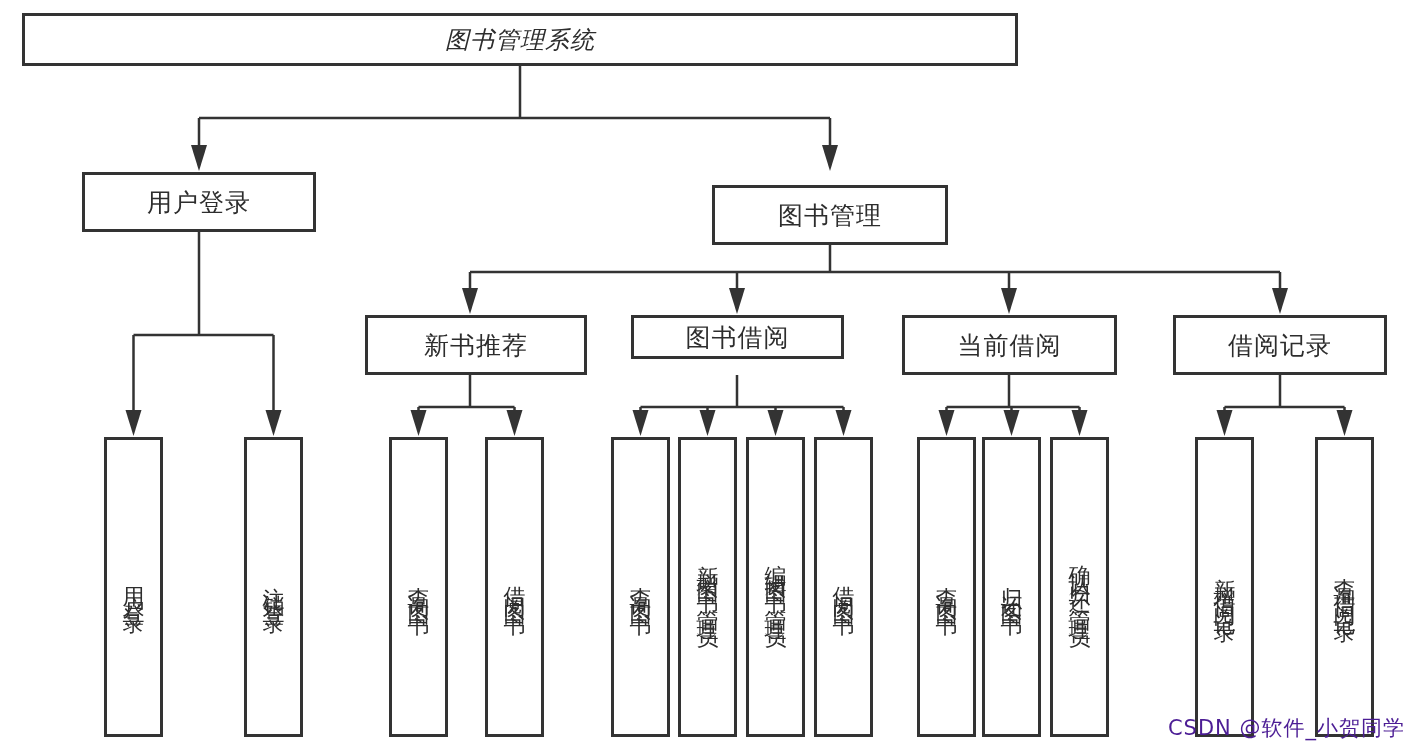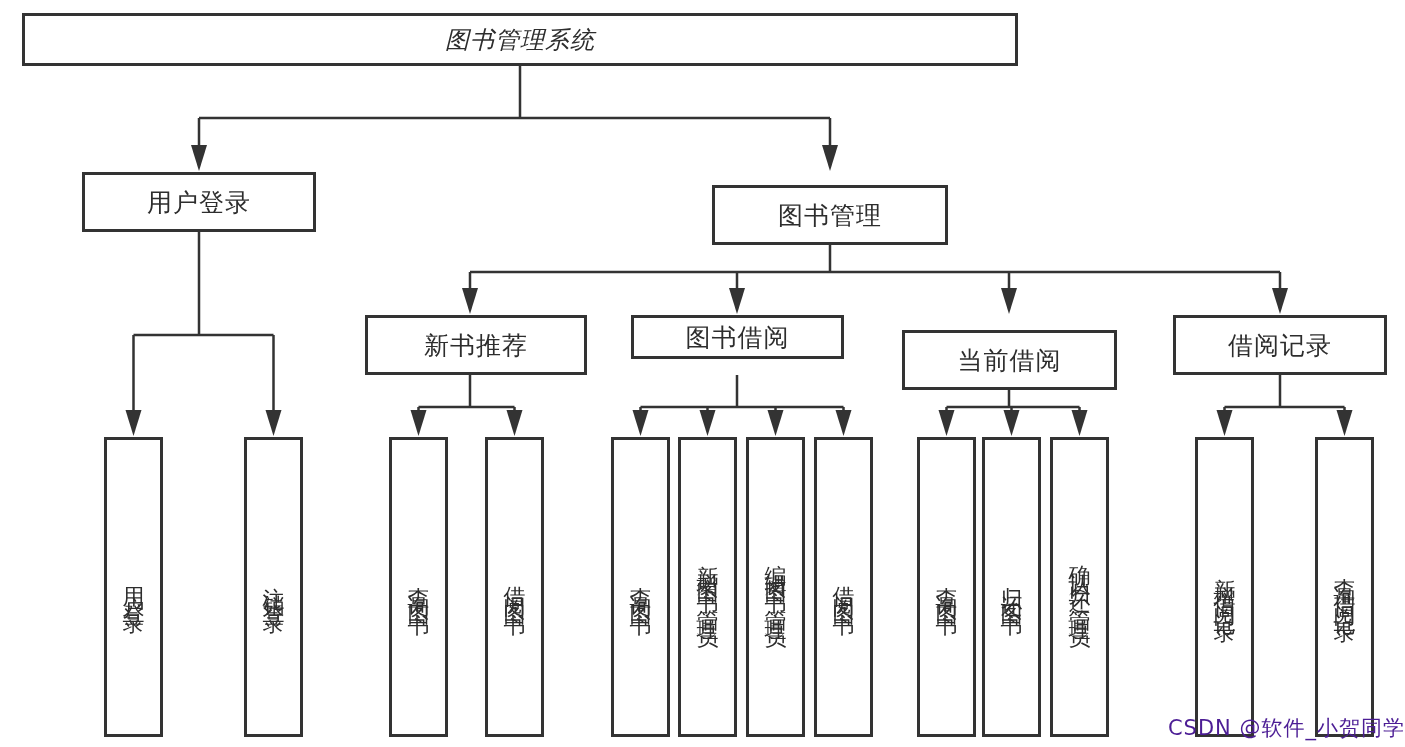--- a/index.html
+++ b/index.html
@@ -32,21 +32,21 @@
     justify-content: center;
     color: #2d2d2d;
     z-index: 1;
   }
   .hnode { font-size: 25px; letter-spacing: 1px; }
   .root  { left: 22px; top: 13px; width: 996px; height: 53px; font-size: 24px; font-style: italic; }
   .n-user { left: 82px;  top: 172px; width: 234px; height: 60px; }
   .n-book { left: 712px; top: 172px; width: 236px; height: 60px; margin-top: 13px; }
   .g0 { left: 365px;  top: 315px; width: 222px; height: 60px; }
   .g1 { left: 631px;  top: 315px; width: 213px; height: 44px; }
-  .g2 { left: 902px;  top: 330px; width: 215px; height: 60px; }
+  .g2 { left: 902px;  top: 315px; width: 215px; height: 60px; }
   .g3 { left: 1173px; top: 315px; width: 214px; height: 60px; }
   .leaf {
     top: 437px;
     width: 59px;
     height: 300px;
   }
   .vtext {
     writing-mode: vertical-rl;
     text-orientation: mixed;
     font-size: 22px;

